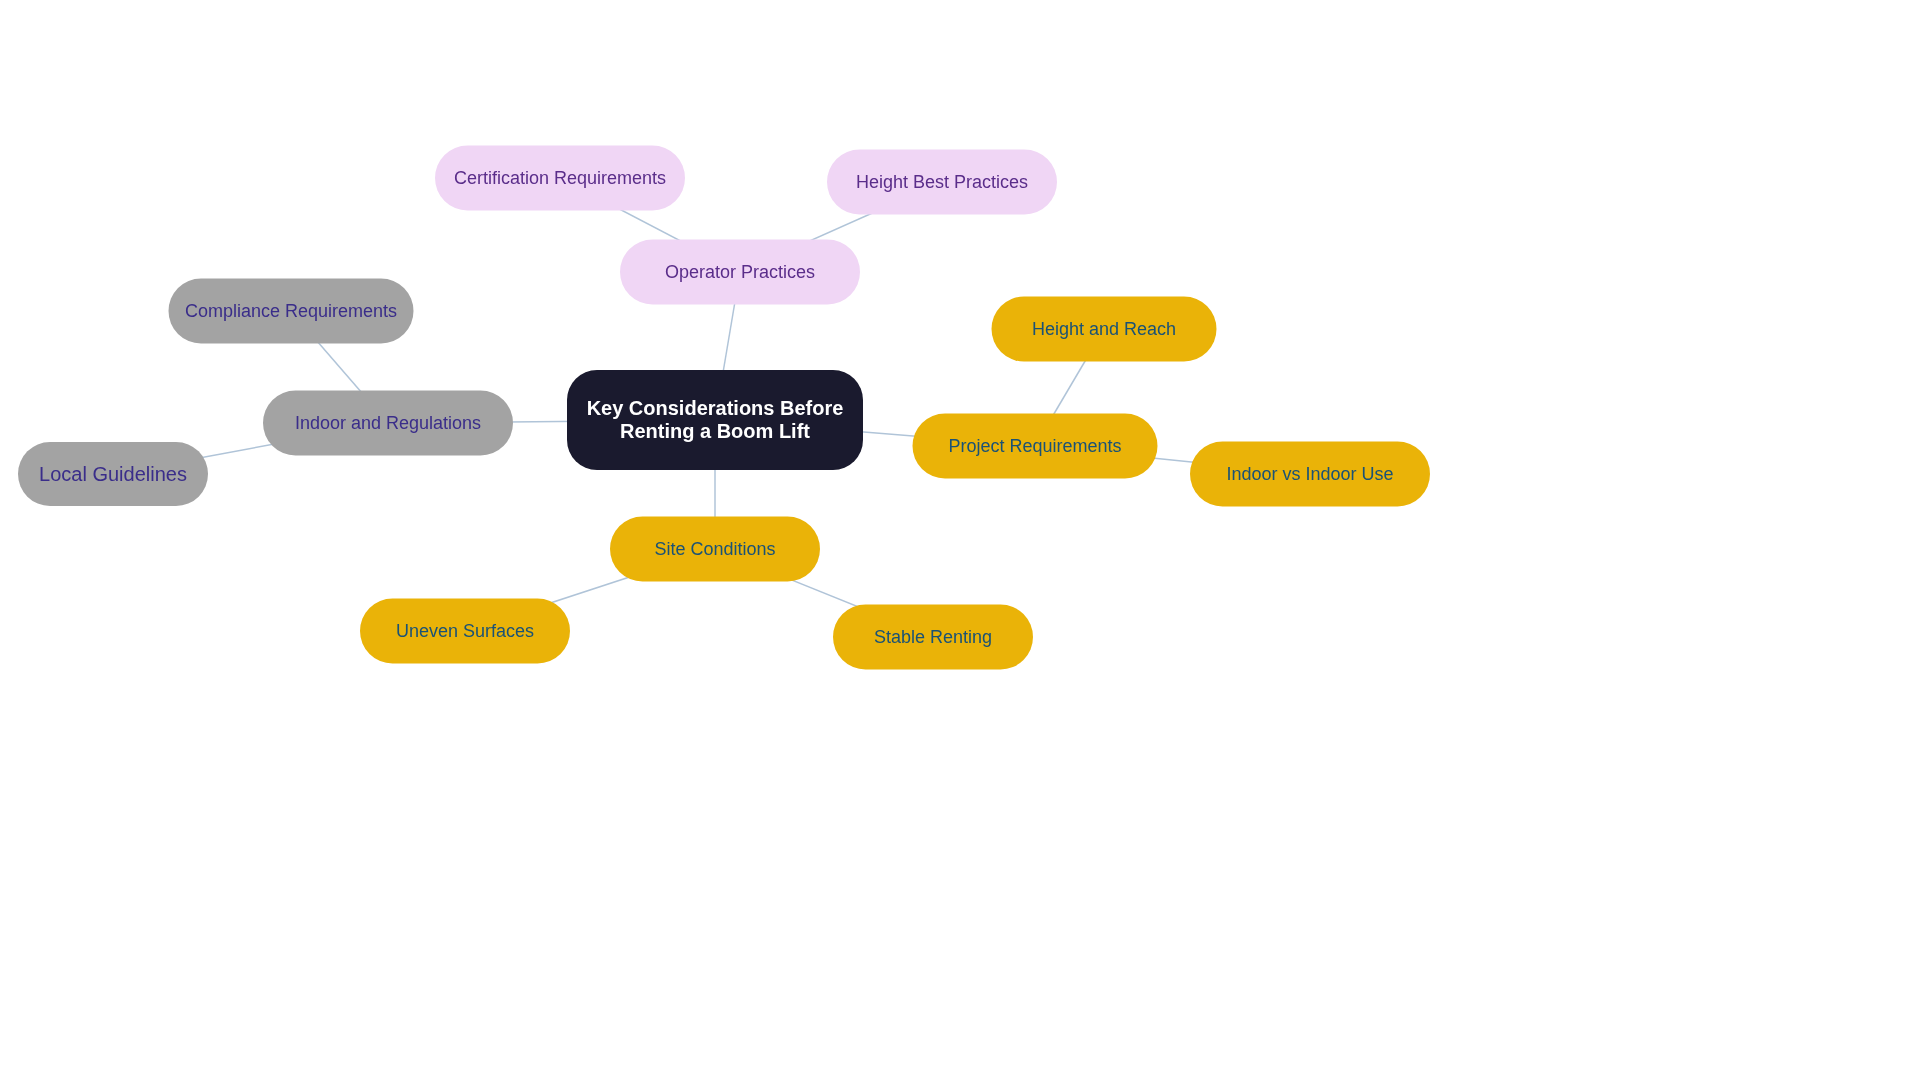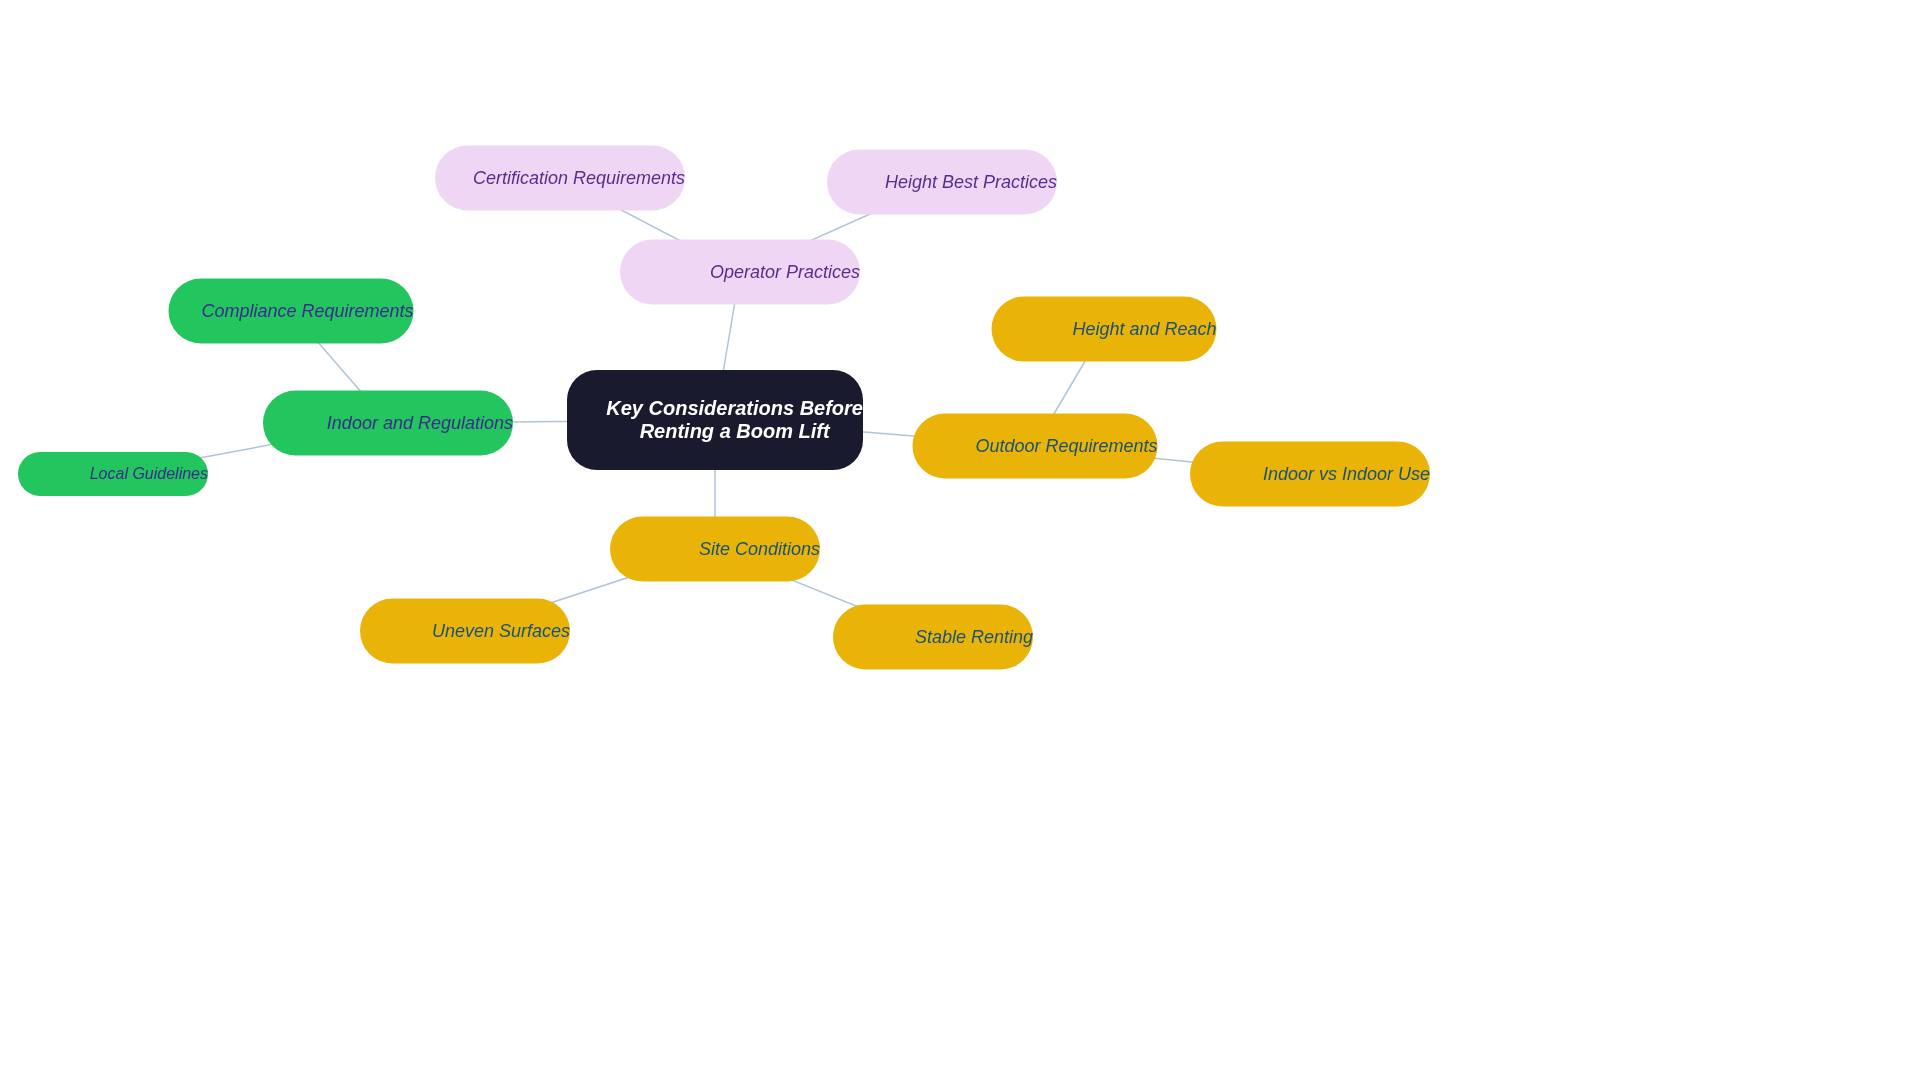--- a/index.html
+++ b/index.html
@@ -16,56 +16,55 @@
       top: 0; left: 0;
       width: 1920px;
       height: 1083px;
       pointer-events: none;
     }
     .node {
       position: absolute;
       border-radius: 50px;
       display: flex;
       align-items: center;
-      justify-content: flex-end;
+      justify-content: center;
       text-align: center;
       font-size: 18px;
       font-weight: 500;
       cursor: pointer;
       transform: translate(-50%, -50%);
-      font-style: italic;
     }
     .node-center {
       background: #1a1a2e;
       color: #ffffff;
       font-size: 20px;
       font-weight: 600;
       width: 296px;
       height: 100px;
       border-radius: 30px;
     }
     .node-purple {
       background: #f0d6f5;
       color: #5a2d8a;
       border: none;
     }
     .node-lavender {
-      background: #22c55e;
+      background: #a3a3a3;
       color: #3a2d8a;
       border: none;
     }
     .node-blue {
       background: #eab308;
       color: #1a5276;
       border: none;
     }
     .node-sm {
       width: 220px;
-      height: 44px;
-      font-size: 16px;
+      height: 64px;
+      font-size: 20px;
     }
     .node-md {
       width: 240px;
       height: 65px;
       font-size: 18px;
     }
   </style>
 </head>
 <body>
 
@@ -107,21 +106,21 @@
 
 <div class="node node-lavender node-md" id="node-complianceRequirements" style="left: 291px; top: 311px; width: 245px;">
   <span>Compliance Requirements</span>
 </div>
 
 <div class="node node-lavender node-sm" id="node-localGuidelines" style="left: 113px; top: 474px; width: 190px;">
   <span>Local Guidelines</span>
 </div>
 
 <div class="node node-blue node-md" id="node-projectRequirements" style="left: 1035px; top: 446px; width: 245px;">
-  <span>Outdoor Requirements</span>
+  <span>Project Requirements</span>
 </div>
 
 <div class="node node-blue node-md" id="node-heightAndReach" style="left: 1104px; top: 329px; width: 225px;">
   <span>Height and Reach</span>
 </div>
 
 <div class="node node-blue node-md" id="node-indoorVsOutdoor" style="left: 1310px; top: 474px; width: 240px;">
   <span>Indoor vs Indoor Use</span>
 </div>
 

